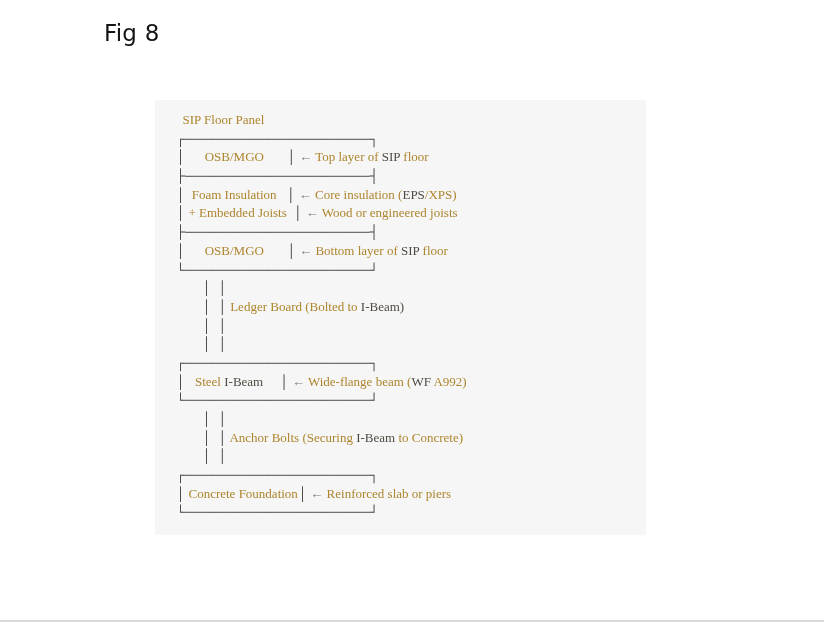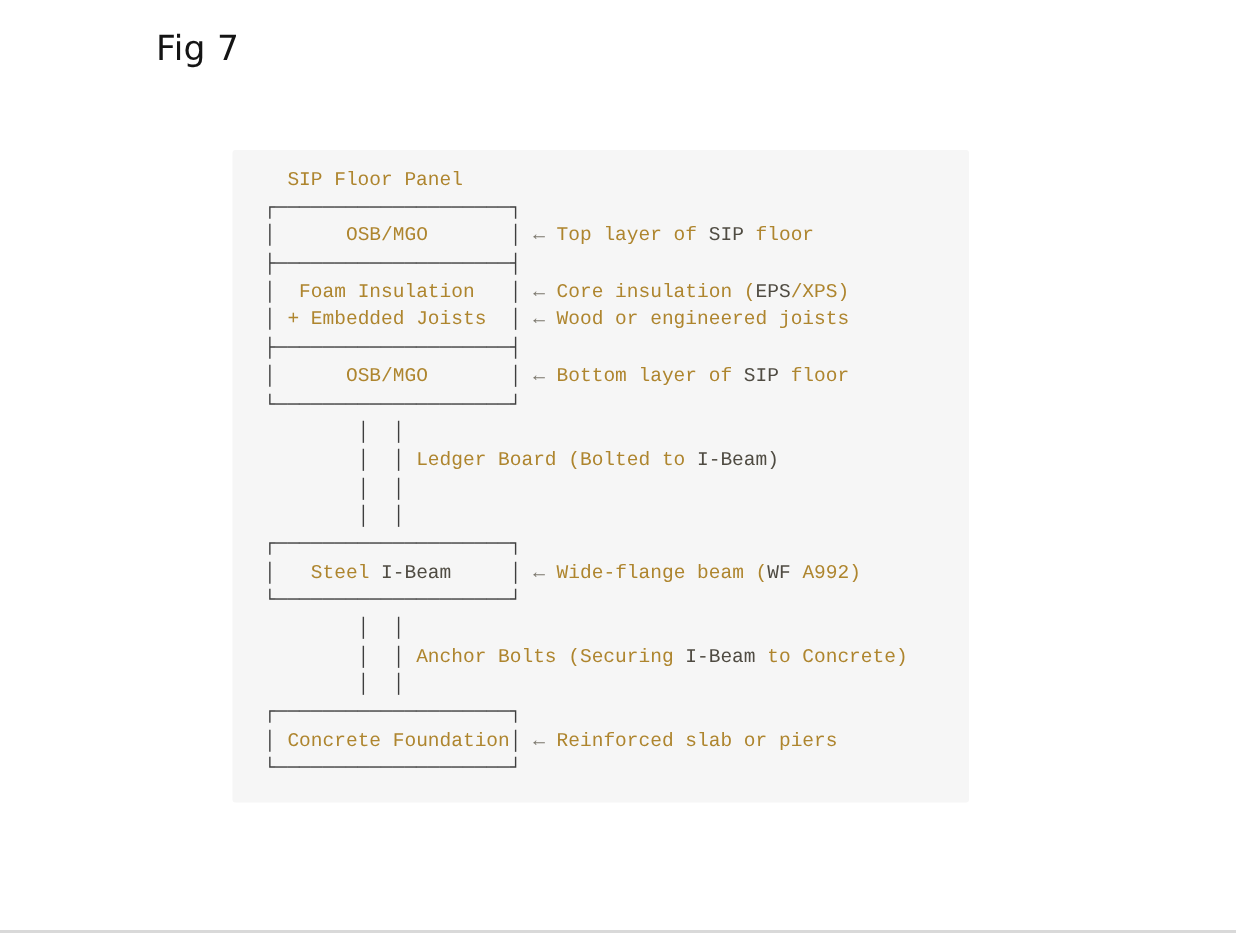--- a/index.html
+++ b/index.html
@@ -31,21 +31,21 @@
     left: 155px;
     top: 100px;
     width: 491px;
     height: 435px;
     background: #f6f6f6;
     border-radius: 2px;
   }
   .ascii {
     margin: 0;
     padding: 11px 0 0 21px;
-    font-family: Liberation Mono, monospace;
+    font-family: Liberation Serif, serif;
     font-size: 13px;
     line-height: 18.7px;
     white-space: pre;
   }
   .ascii div {
     height: 18.7px;
   }
   .page-bottom-line {
     position: absolute;
     left: 0;
@@ -53,21 +53,21 @@
     width: 100%;
     height: 2px;
     background: #d9d9d9;
   }
 </style>
 </head>
 <body>
 
 <div class="viewport">
 
-  <h1 class="fig-label">Fig 7</h1>
+  <h1 class="fig-label">Fig 8</h1>
 
   <div class="code-block" style="background: rgb(246, 246, 246);">
     <pre class="ascii"><div><span style="color: rgb(174, 133, 46);">  SIP Floor Panel</span></div><div><span style="color: rgb(62, 62, 62);">┌────────────────────┐</span></div><div><span style="color: rgb(62, 62, 62);">│</span><span style="color: rgb(174, 133, 46);">      OSB/MGO       </span><span style="color: rgb(62, 62, 62);">│</span><span style="color: rgb(124, 120, 110);"> ← </span><span style="color: rgb(174, 133, 46);">Top layer of </span><span style="color: rgb(79, 75, 66);">SIP</span><span style="color: rgb(174, 133, 46);"> floor</span></div><div><span style="color: rgb(62, 62, 62);">├────────────────────┤</span></div><div><span style="color: rgb(62, 62, 62);">│</span><span style="color: rgb(174, 133, 46);">  Foam Insulation   </span><span style="color: rgb(62, 62, 62);">│</span><span style="color: rgb(124, 120, 110);"> ← </span><span style="color: rgb(174, 133, 46);">Core insulation (</span><span style="color: rgb(79, 75, 66);">EPS</span><span style="color: rgb(174, 133, 46);">/XPS)</span></div><div><span style="color: rgb(62, 62, 62);">│</span><span style="color: rgb(174, 133, 46);"> + Embedded Joists  </span><span style="color: rgb(62, 62, 62);">│</span><span style="color: rgb(124, 120, 110);"> ← </span><span style="color: rgb(174, 133, 46);">Wood or engineered joists</span></div><div><span style="color: rgb(62, 62, 62);">├────────────────────┤</span></div><div><span style="color: rgb(62, 62, 62);">│</span><span style="color: rgb(174, 133, 46);">      OSB/MGO       </span><span style="color: rgb(62, 62, 62);">│</span><span style="color: rgb(124, 120, 110);"> ← </span><span style="color: rgb(174, 133, 46);">Bottom layer of </span><span style="color: rgb(79, 75, 66);">SIP</span><span style="color: rgb(174, 133, 46);"> floor</span></div><div><span style="color: rgb(62, 62, 62);">└────────────────────┘</span></div><div><span style="color: rgb(62, 62, 62);">        │  │</span></div><div><span style="color: rgb(62, 62, 62);">        │  │</span><span style="color: rgb(174, 133, 46);"> Ledger Board (Bolted to </span><span style="color: rgb(79, 75, 66);">I-Beam)</span></div><div><span style="color: rgb(62, 62, 62);">        │  │</span></div><div><span style="color: rgb(62, 62, 62);">        │  │</span></div><div><span style="color: rgb(62, 62, 62);">┌────────────────────┐</span></div><div><span style="color: rgb(62, 62, 62);">│</span><span style="color: rgb(174, 133, 46);">   Steel </span><span style="color: rgb(79, 75, 66);">I-Beam</span><span style="color: rgb(174, 133, 46);">     </span><span style="color: rgb(62, 62, 62);">│</span><span style="color: rgb(124, 120, 110);"> ← </span><span style="color: rgb(174, 133, 46);">Wide-flange beam (</span><span style="color: rgb(79, 75, 66);">WF</span><span style="color: rgb(174, 133, 46);"> A992)</span></div><div><span style="color: rgb(62, 62, 62);">└────────────────────┘</span></div><div><span style="color: rgb(62, 62, 62);">        │  │</span></div><div><span style="color: rgb(62, 62, 62);">        │  │</span><span style="color: rgb(174, 133, 46);"> Anchor Bolts (Securing </span><span style="color: rgb(79, 75, 66);">I-Beam</span><span style="color: rgb(174, 133, 46);"> to Concrete)</span></div><div><span style="color: rgb(62, 62, 62);">        │  │</span></div><div><span style="color: rgb(62, 62, 62);">┌────────────────────┐</span></div><div><span style="color: rgb(62, 62, 62);">│</span><span style="color: rgb(174, 133, 46);"> Concrete Foundation</span><span style="color: rgb(62, 62, 62);">│</span><span style="color: rgb(124, 120, 110);"> ← </span><span style="color: rgb(174, 133, 46);">Reinforced slab or piers</span></div><div><span style="color: rgb(62, 62, 62);">└────────────────────┘</span></div></pre>
   </div>
 
   <div class="page-bottom-line"></div>
 
 </div>
 
 </body></html>

